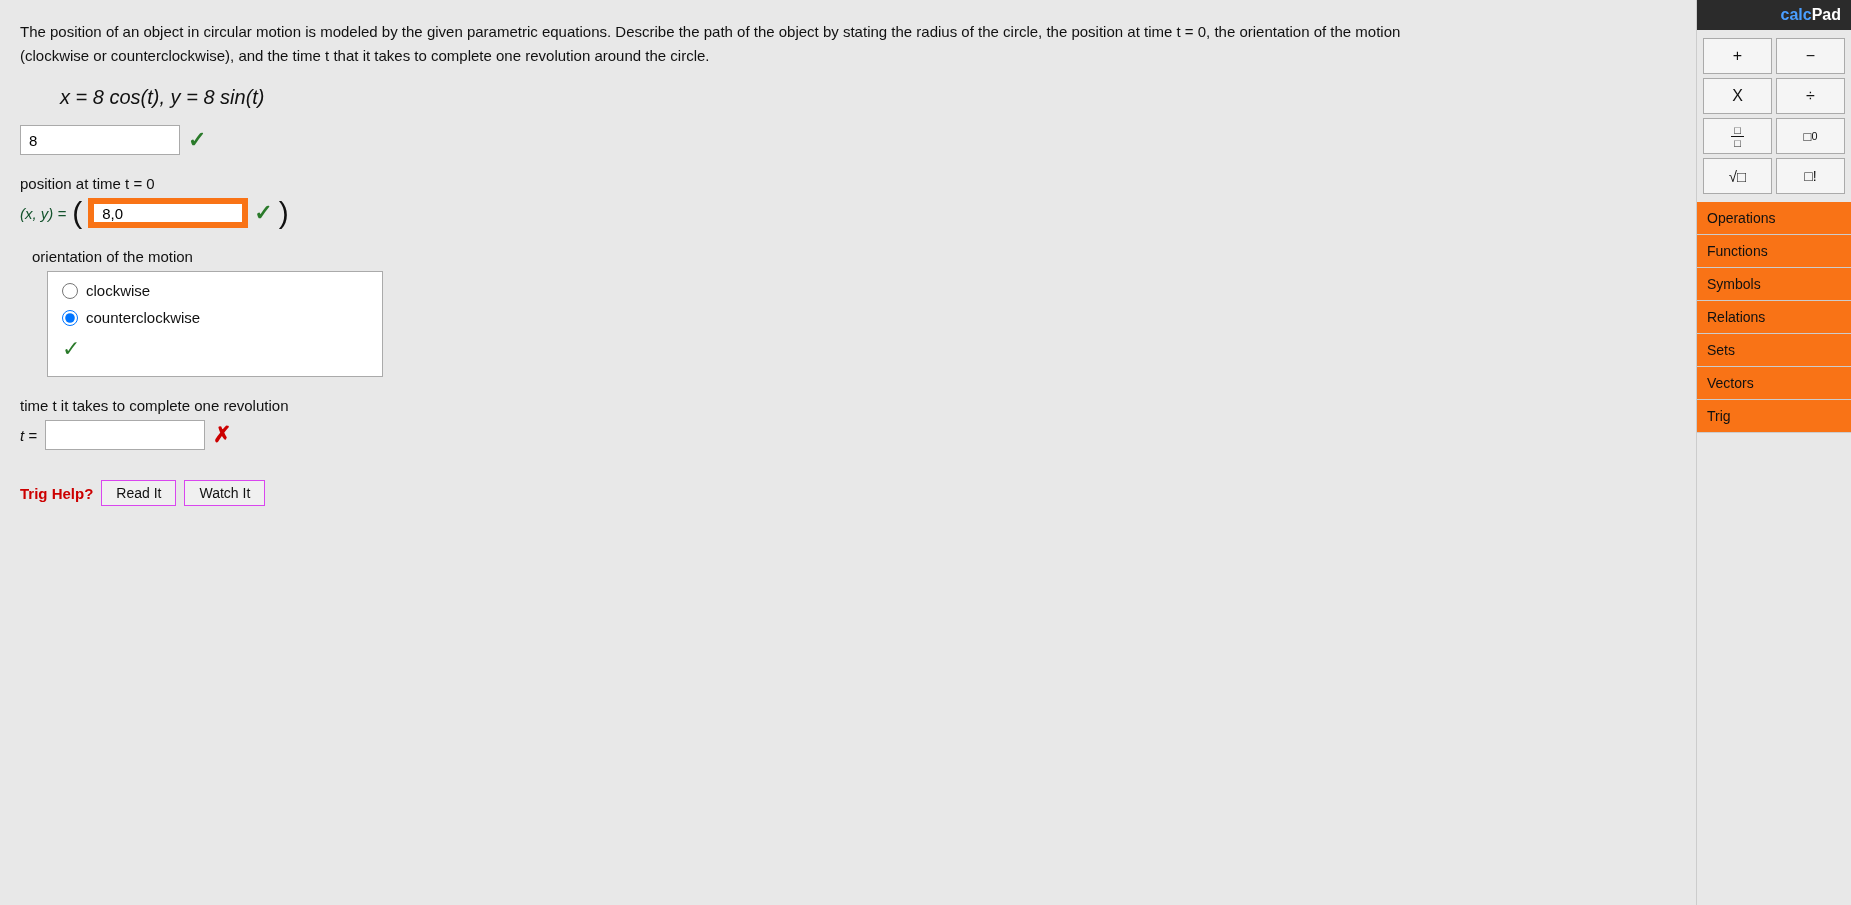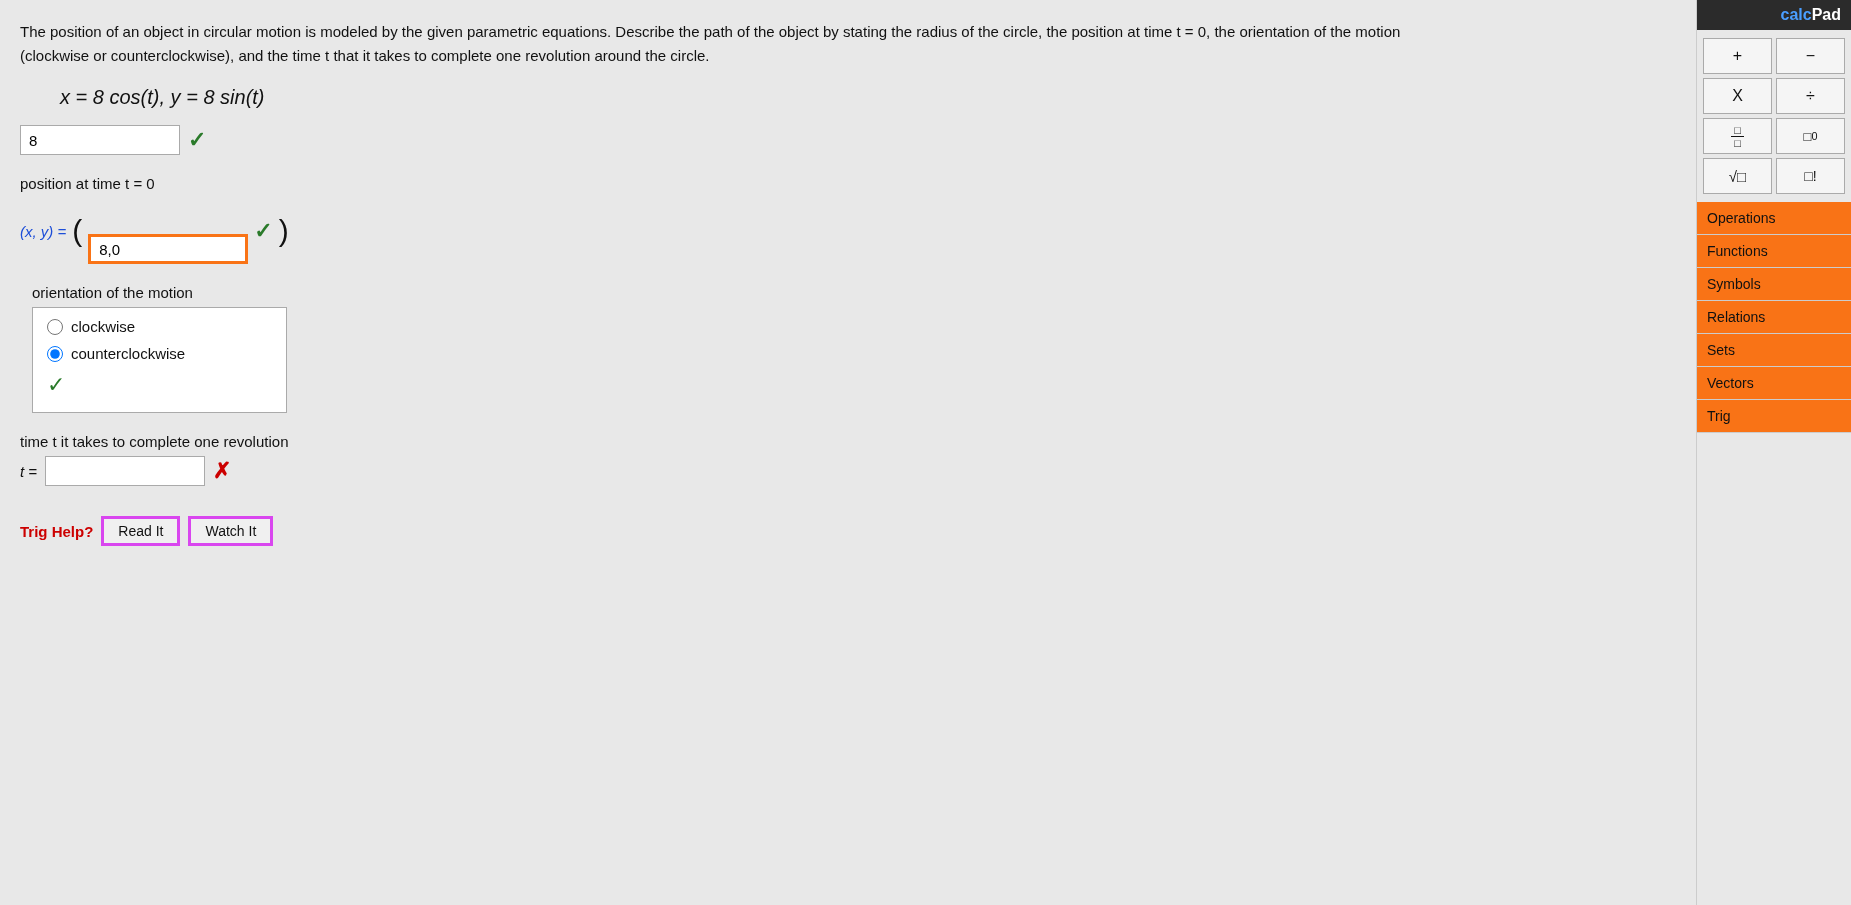--- a/index.html
+++ b/index.html
@@ -57,46 +57,46 @@
     }
     .position-row {
       display: flex;
       align-items: center;
       gap: 6px;
       margin-bottom: 20px;
     }
     .position-label {
       font-size: 15px;
       font-style: italic;
-      color: #1d4ed8;
+      color: #14532d;
     }
     .paren {
       font-size: 30px;
       color: #111;
       font-weight: 300;
       line-height: 1;
     }
     .position-input {
-      border: 3px solid #f97316;
+      border: 6px solid #f97316;
       background: #fff;
       padding: 4px 8px;
       font-size: 15px;
       width: 160px;
       height: 30px;
-      margin-top: 36px;
     }
     .section-gap {
       margin-top: 12px;
     }
     .orientation-box {
       border: 1px solid #aaa;
       background: #fff;
-      width: 255px;
+      width: 336px;
       padding: 10px 14px 14px 14px;
       position: relative;
+      margin-left: 15px;
     }
     .radio-row {
       display: flex;
       align-items: center;
       gap: 8px;
       margin-bottom: 10px;
       font-size: 15px;
       color: #111;
     }
     .radio-row input[type="radio"] {
@@ -137,21 +137,21 @@
       align-items: center;
       gap: 8px;
       margin-top: 30px;
     }
     .need-help-text {
       color: #cc0000;
       font-size: 15px;
       font-weight: bold;
     }
     .help-btn {
-      border: 3px solid #d946ef;
+      border: 1px solid #d946ef;
       background: #f0f0f0;
       padding: 4px 14px;
       font-size: 14px;
       cursor: pointer;
       color: #111;
     }
     
     .calcpad {
       position: absolute;
       right: 0;

